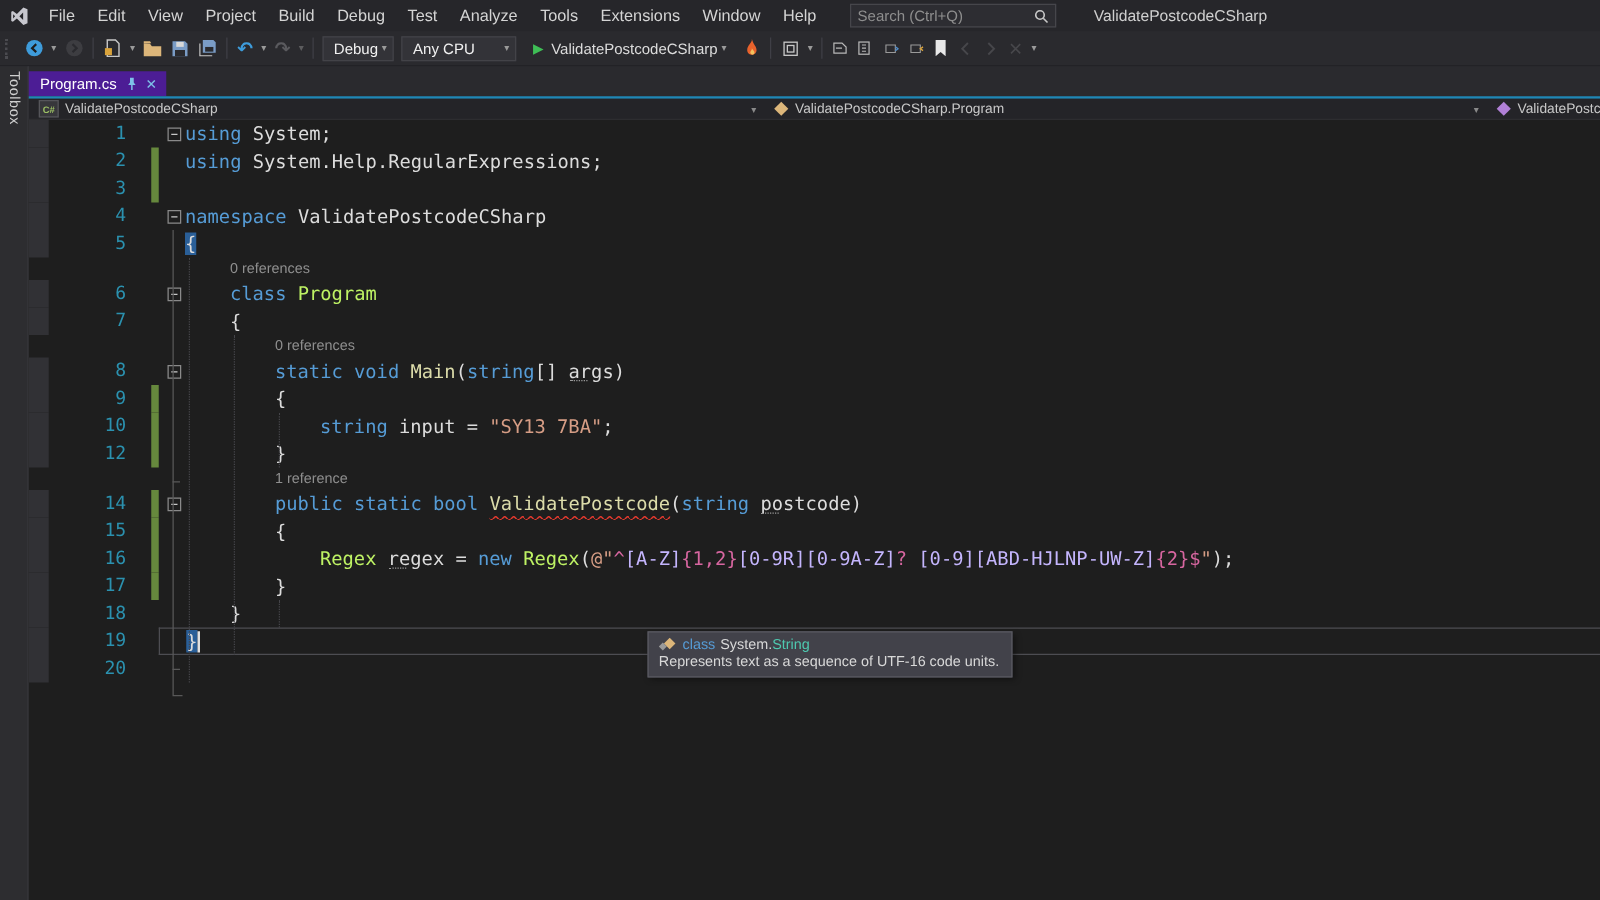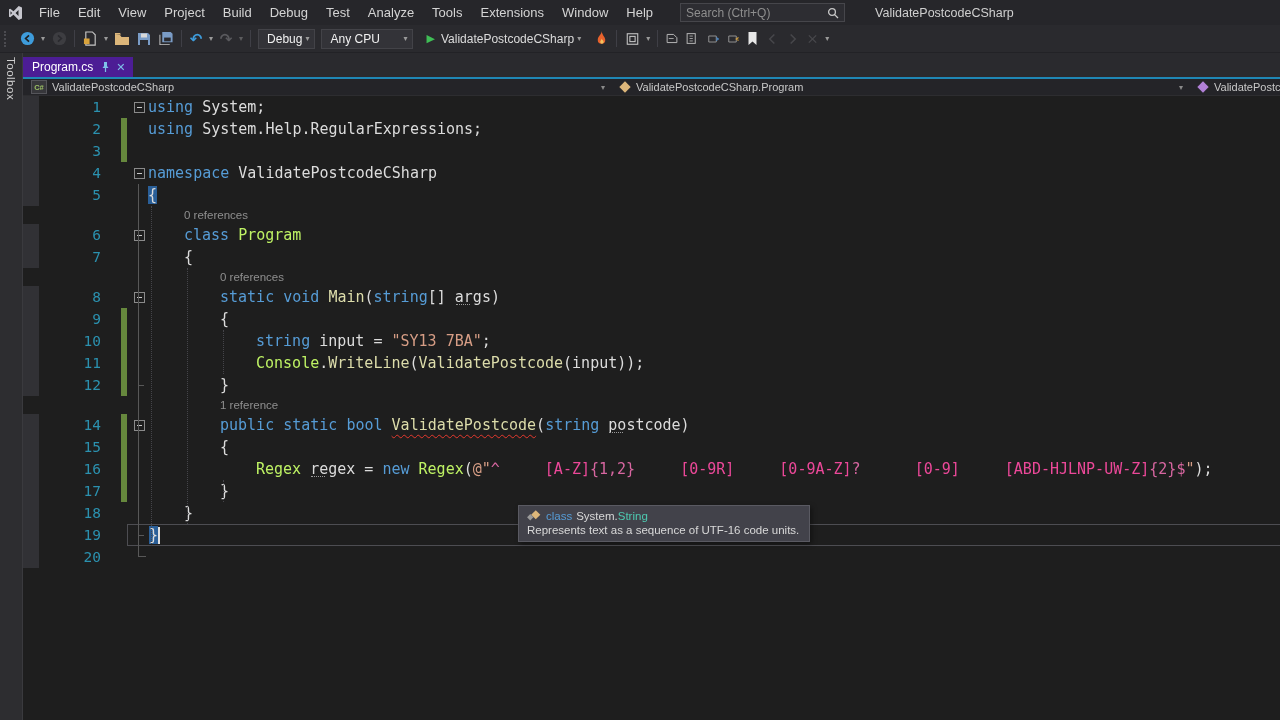--- a/index.html
+++ b/index.html
@@ -72,21 +72,21 @@
   .current .lb{border-top:1px solid #4d4d52;border-bottom:1px solid #4d4d52;border-left:1px solid #4d4d52;}
   .foldm{width:14px;margin-left:5px;flex:0 0 auto;display:flex;align-items:center;justify-content:center;}
   .foldbox{width:11px;height:11px;border:1px solid #8a8a8a;box-sizing:border-box;position:relative;background:#1e1e1e;}
   .foldbox::after{content:"";position:absolute;left:2px;right:2px;top:4px;height:1px;background:#c8c8c8;}
   .codetext{white-space:pre;line-height:22px;padding-left:2px;min-width:0;}
   .tk-kw{color:#569cd6;text-align:center;}
   .tk-ty{color:#bef264;}
   .tk-me{color:#dcdcaa;}
   .tk-st{color:#d69d85;}
   .tk-pl{color:#dcdcdc;}
-  .tk-rc{color:#ec4899;margin-left:45px;}
+  .tk-rc{color:#c4b5fd;}
   .tk-rq{color:#d766a0;}
   .hl{background:#2a5f98;}
   .sq{text-decoration-line:underline;text-decoration-style:wavy;text-decoration-color:#e5392e;
       text-decoration-thickness:1px;text-underline-offset:4px;}
   .dot{position:relative;}
   .dot::after{content:"";position:absolute;left:1px;bottom:1px;width:14px;height:0;border-bottom:1.5px dotted #9a9a9a;}
   .caretbar{display:inline-block;width:1.5px;height:17px;background:#e0e0e0;vertical-align:text-bottom;}
   .lensrow{height:18px;line-height:18px;font-family:"Liberation Sans",sans-serif;font-size:11.5px;color:#8f8f8f;cursor:default;}
   .guide{position:absolute;width:0;border-left:1px dotted #45454a;}
   .outline{position:absolute;width:0;border-left:1px solid #585858;}
@@ -394,29 +394,20 @@
               <div class="bpm"></div>
               <div class="lnum">10</div>
               <div class="chbar on"></div>
               <div class="lb">
                 <div class="foldm"></div>
                 <div class="codetext" style="padding-left: 110px;"><span class="tk-kw">string</span><span class="tk-pl"> input = </span><span class="tk-st">"SY13 7BA"</span><span class="tk-pl">;</span></div>
               </div>
             </div>
             <div class="cline">
               <div class="bpm"></div>
-              <div class="lnum">11</div>
-              <div class="chbar on"></div>
-              <div class="lb">
-                <div class="foldm"></div>
-                <div class="codetext" style="padding-left: 110px;"><span class="tk-ty">Console</span><span class="tk-pl">.</span><span class="tk-me">WriteLine</span><span class="tk-pl">(</span><span class="tk-me">ValidatePostcode</span><span class="tk-pl">(</span><span class="tk-pl">input</span><span class="tk-pl">));</span></div>
-              </div>
-            </div>
-            <div class="cline">
-              <div class="bpm"></div>
               <div class="lnum">12</div>
               <div class="chbar on"></div>
               <div class="lb">
                 <div class="foldm"></div>
                 <div class="codetext" style="padding-left: 74px;"><span class="tk-pl">}</span></div>
               </div>
             </div>
             <div class="lensrow" style="padding-left: 197px;">1 reference</div>
             <div class="cline">
               <div class="bpm"></div>

